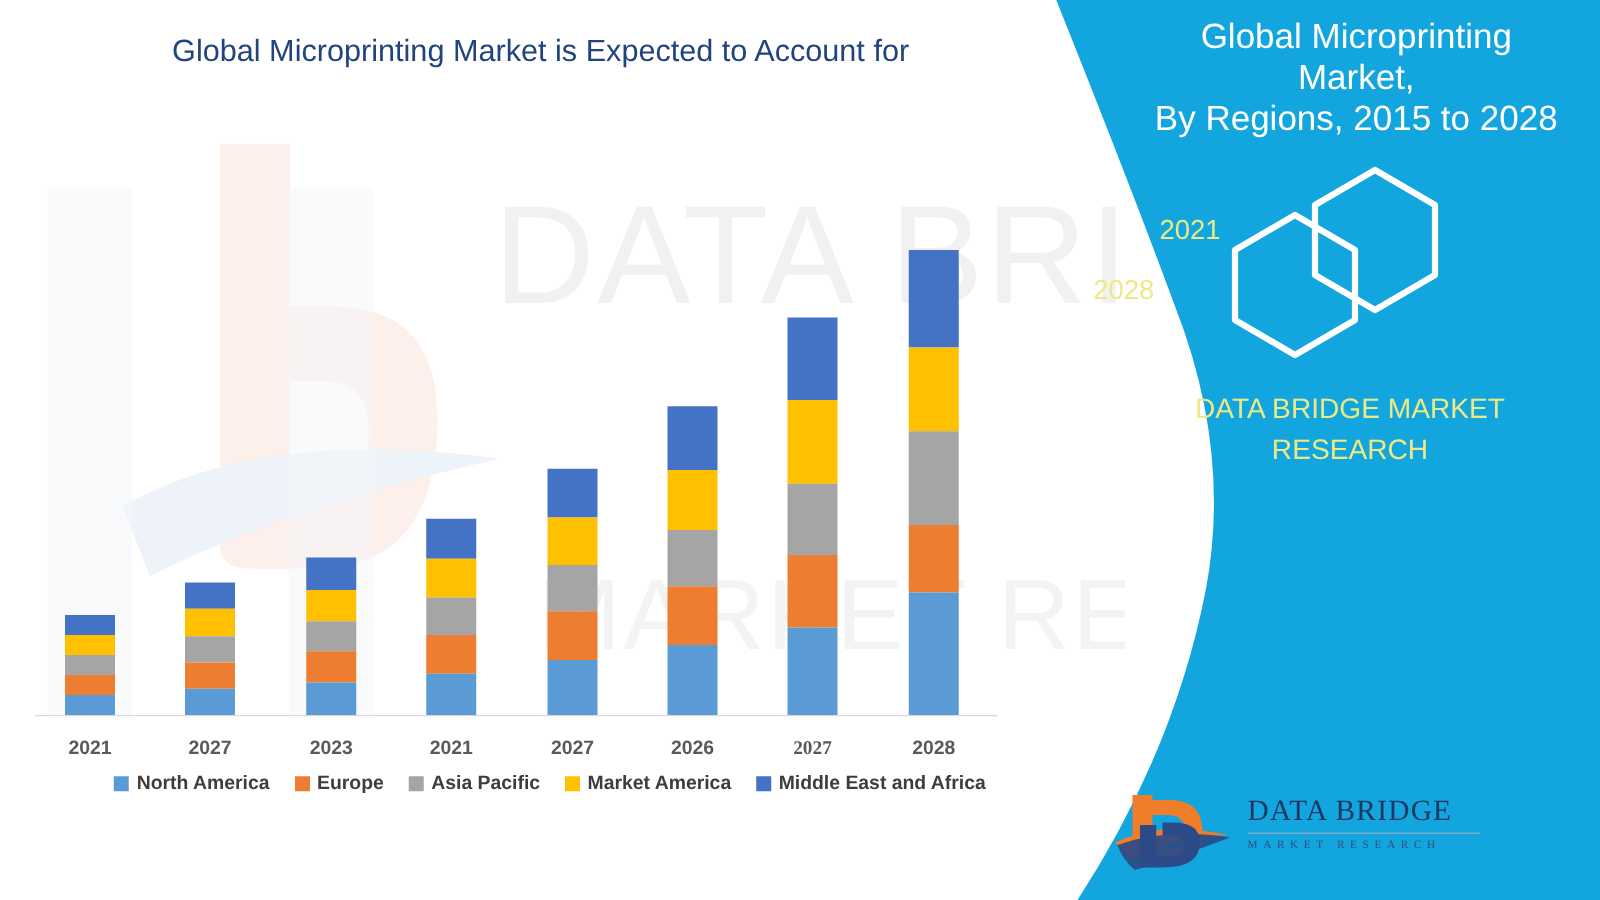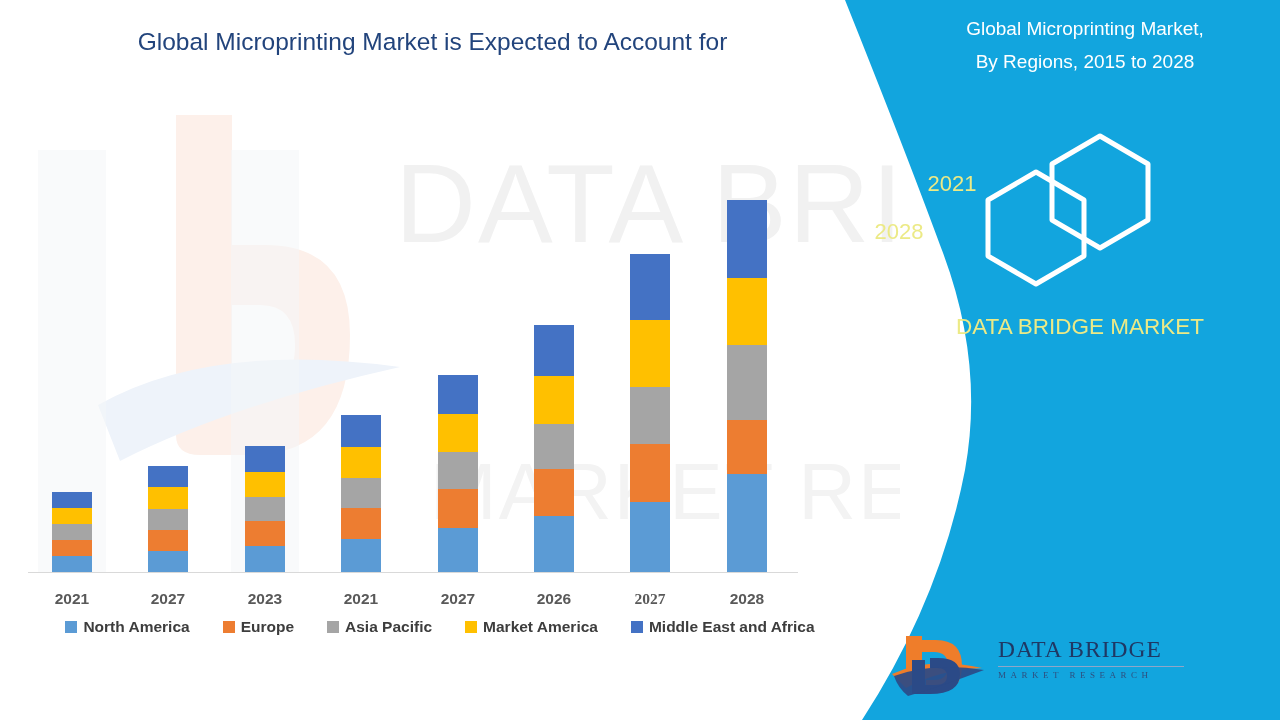--- a/index.html
+++ b/index.html
@@ -38,34 +38,34 @@
   .bar{position:absolute;width:40px;bottom:148px;display:flex;flex-direction:column-reverse;}
   .seg{width:100%;display:block;}
 
   .xlabel{
     position:absolute;top:590px;width:96px;text-align:center;
     font-size:15.5px;color:#595959;font-weight:700;
   }
 
   .legend{
     position:absolute;left:50px;top:618px;width:780px;
-    display:flex;align-items:flex-start;justify-content:center;gap:33px;
+    display:flex;align-items:flex-start;justify-content:center;gap:20px;
   }
   .lg-item{display:flex;align-items:center;gap:6px;}
   .lg-swatch{width:12px;height:12px;display:block;flex:0 0 auto;}
   .lg-label{font-size:15.5px;color:#3d3d3d;font-weight:700;white-space:nowrap;}
 
   
   .right-pane{position:absolute;left:820px;top:0;width:460px;height:720px;}
   .right-pane svg.shape{position:absolute;left:0;top:0;}
   .right-inner{position:absolute;left:0;top:0;width:460px;height:720px;}
 
   .panel-title{
     position:absolute;left:90px;top:12px;width:350px;text-align:center;
-    color:#ffffff;font-size:19px;line-height:33px;
+    color:#ffffff;font-size:28px;line-height:33px;
   }
 
   .hexwrap{position:absolute;left:150px;top:128px;width:220px;height:160px;}
   .hexwrap svg{display:block;}
   .hex-label{
     position:absolute;color:#ecea86;font-size:22px;font-weight:400;
     text-align:center;white-space:nowrap;
   }
   .hex-2021{left:92px;top:171px;width:80px;}
   .hex-2028{left:39px;top:219px;width:80px;}
@@ -223,20 +223,21 @@
         <svg width="220" height="170" viewBox="0 0 220 170" aria-hidden="true">
           <polygon points="130,8 178,36 178,92 130,120 82,92 82,36" fill="none" stroke="#ffffff" stroke-width="5" stroke-linejoin="round"></polygon>
           <polygon points="66,44 114,72 114,128 66,156 18,128 18,72" fill="none" stroke="#ffffff" stroke-width="5" stroke-linejoin="round"></polygon>
         </svg>
       </div>
       <div class="hex-label hex-2021">2021</div>
       <div class="hex-label hex-2028">2028</div>
 
       <div class="brand">
         <div>DATA BRIDGE MARKET</div>
+        <div>RESEARCH</div>
       </div>
 
       <div class="logo">
         <svg width="100" height="70" viewBox="0 0 100 70" aria-hidden="true">
           <path d="M16 6 L16 46 L32 46 L32 22 L44 22 Q58 22 58 36 Q58 50 44 50 L36 50 L36 62 L46 62 Q72 62 72 36 Q72 10 46 10 L32 10 L32 6 Z" fill="#ef7d2a"></path>
           <path d="M2 44 Q40 26 92 38 Q48 40 16 58 Z" fill="#ef7d2a"></path>
           <path d="M22 30 L22 64 L40 64 Q70 64 70 44 Q70 28 48 28 L40 28 L40 38 L47 38 Q57 38 57 46 Q57 55 45 55 L35 55 L35 30 Z" fill="#2b4a87"></path>
           <path d="M4 46 Q44 32 94 40 Q52 56 18 66 Q8 58 4 46 Z" fill="#2b4a87" opacity="0.92"></path>
         </svg>
         <div class="logo-text">

